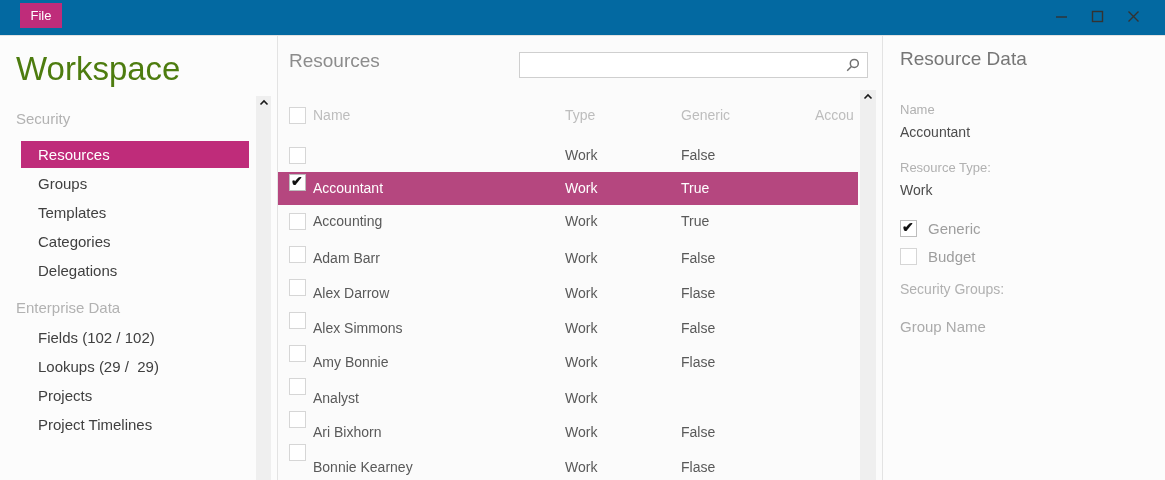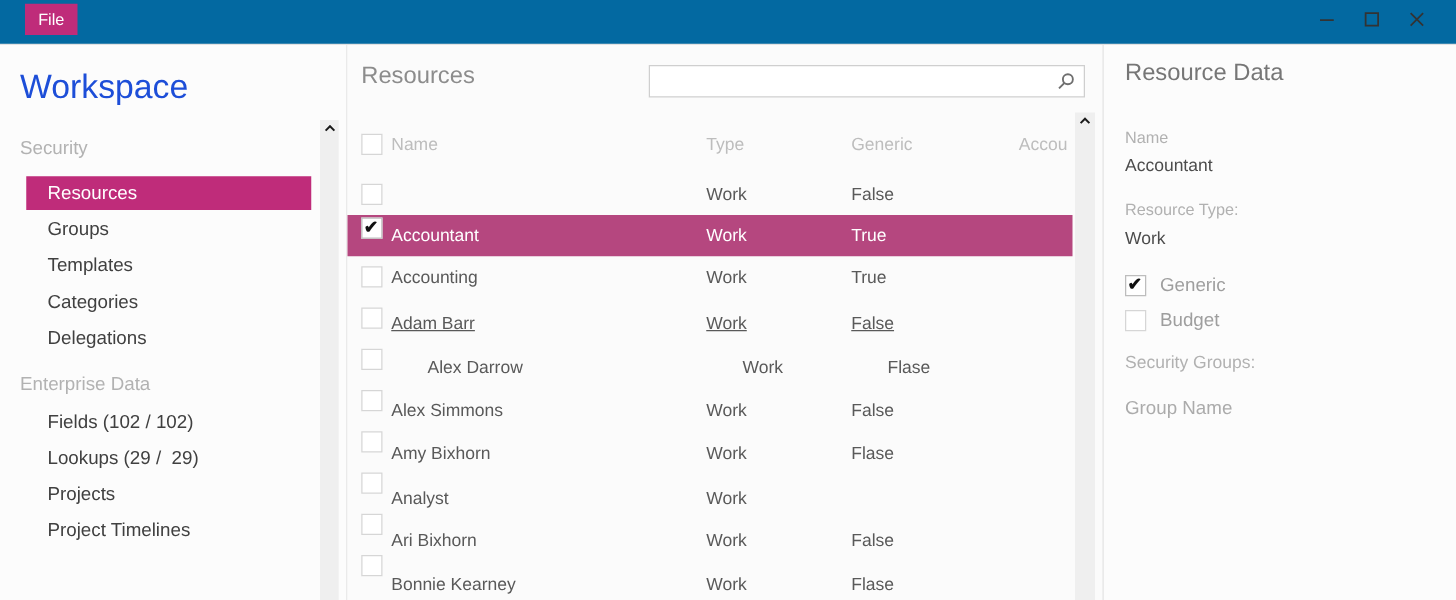--- a/index.html
+++ b/index.html
@@ -32,21 +32,21 @@
   }
   .midpanel {
     position:absolute; left:278px; top:36px; width:605px; height:444px;
     background:#fbfbfb; border-right:1px solid #e3e3e3;
   }
   .rightpanel {
     position:absolute; left:884px; top:36px; width:325px; height:444px;
     background:#fcfcfc;
   }
   
-  .ws-title { font-size:27px; font-weight:300; color:#1d4ed8; margin-left:16px; line-height:34px; }
+  .ws-title { font-size:33px; font-weight:300; color:#4d7c0f; margin-left:16px; line-height:34px; }
   .side-heading {
     font-size:15px; color:#b2b2b2; height:24px; line-height:24px;
     padding-left:16px; white-space:pre;
   }
   .side-heading.first { margin-top:21px; }
   .side-heading.second { margin-top:11px; }
   .side-items { margin-top:10px; }
   .side-items.second { margin-top:3px; }
   .side-item {
     height:29px; line-height:29px; font-size:15px; color:#404040;
@@ -82,22 +82,22 @@
   }
   .search-icon { position:absolute; right:7px; top:5px; }
   .thead { position:absolute; left:0; top:63px; width:580px; height:33px; }
   .thead .col { position:absolute; line-height:33px; font-size:14px; color:#bdbdbd; }
   .col-name{left:35px;} .col-type{left:287px;} .col-generic{left:403px;} .col-accou{left:537px;}
   .rows { position:absolute; left:0; top:103px; width:580px; }
   .row { position:relative; height:33px; font-size:14px; color:#595959; }
   .row .cell { position:absolute; line-height:33px; }
   .row.selected { background:var(--rowsel); color:#fff; }
   
-  .row:nth-child(4) .cell{ transform:translateY(4px);text-decoration:underline; }
-  .row:nth-child(5) .cell{ transform:translateY(6px);margin-left:29px; }
+  .row:nth-child(4) .cell{ transform:translateY(4px); }
+  .row:nth-child(5) .cell{ transform:translateY(6px); }
   .row:nth-child(6) .cell{ transform:translateY(8px); }
   .row:nth-child(7) .cell{ transform:translateY(9px); }
   .row:nth-child(8) .cell{ transform:translateY(12px); }
   .row:nth-child(9) .cell{ transform:translateY(13px); }
   .row:nth-child(10).row .cell{ transform:translateY(15px); }
   
   .cbx {
     position:absolute; width:17px; height:17px; background:#fff;
     border:1px solid #d6d6d6; cursor:default;
   }
@@ -228,21 +228,21 @@
         <div class="cell col-generic">Flase</div>
       </div>
       <div class="row">
         <div class="cbx"></div>
         <div class="cell col-name">Alex Simmons</div>
         <div class="cell col-type">Work</div>
         <div class="cell col-generic">False</div>
       </div>
       <div class="row">
         <div class="cbx"></div>
-        <div class="cell col-name">Amy Bixhorn</div>
+        <div class="cell col-name">Amy Bonnie</div>
         <div class="cell col-type">Work</div>
         <div class="cell col-generic">Flase</div>
       </div>
       <div class="row">
         <div class="cbx"></div>
         <div class="cell col-name">Analyst</div>
         <div class="cell col-type">Work</div>
         <div class="cell col-generic"></div>
       </div>
       <div class="row">

